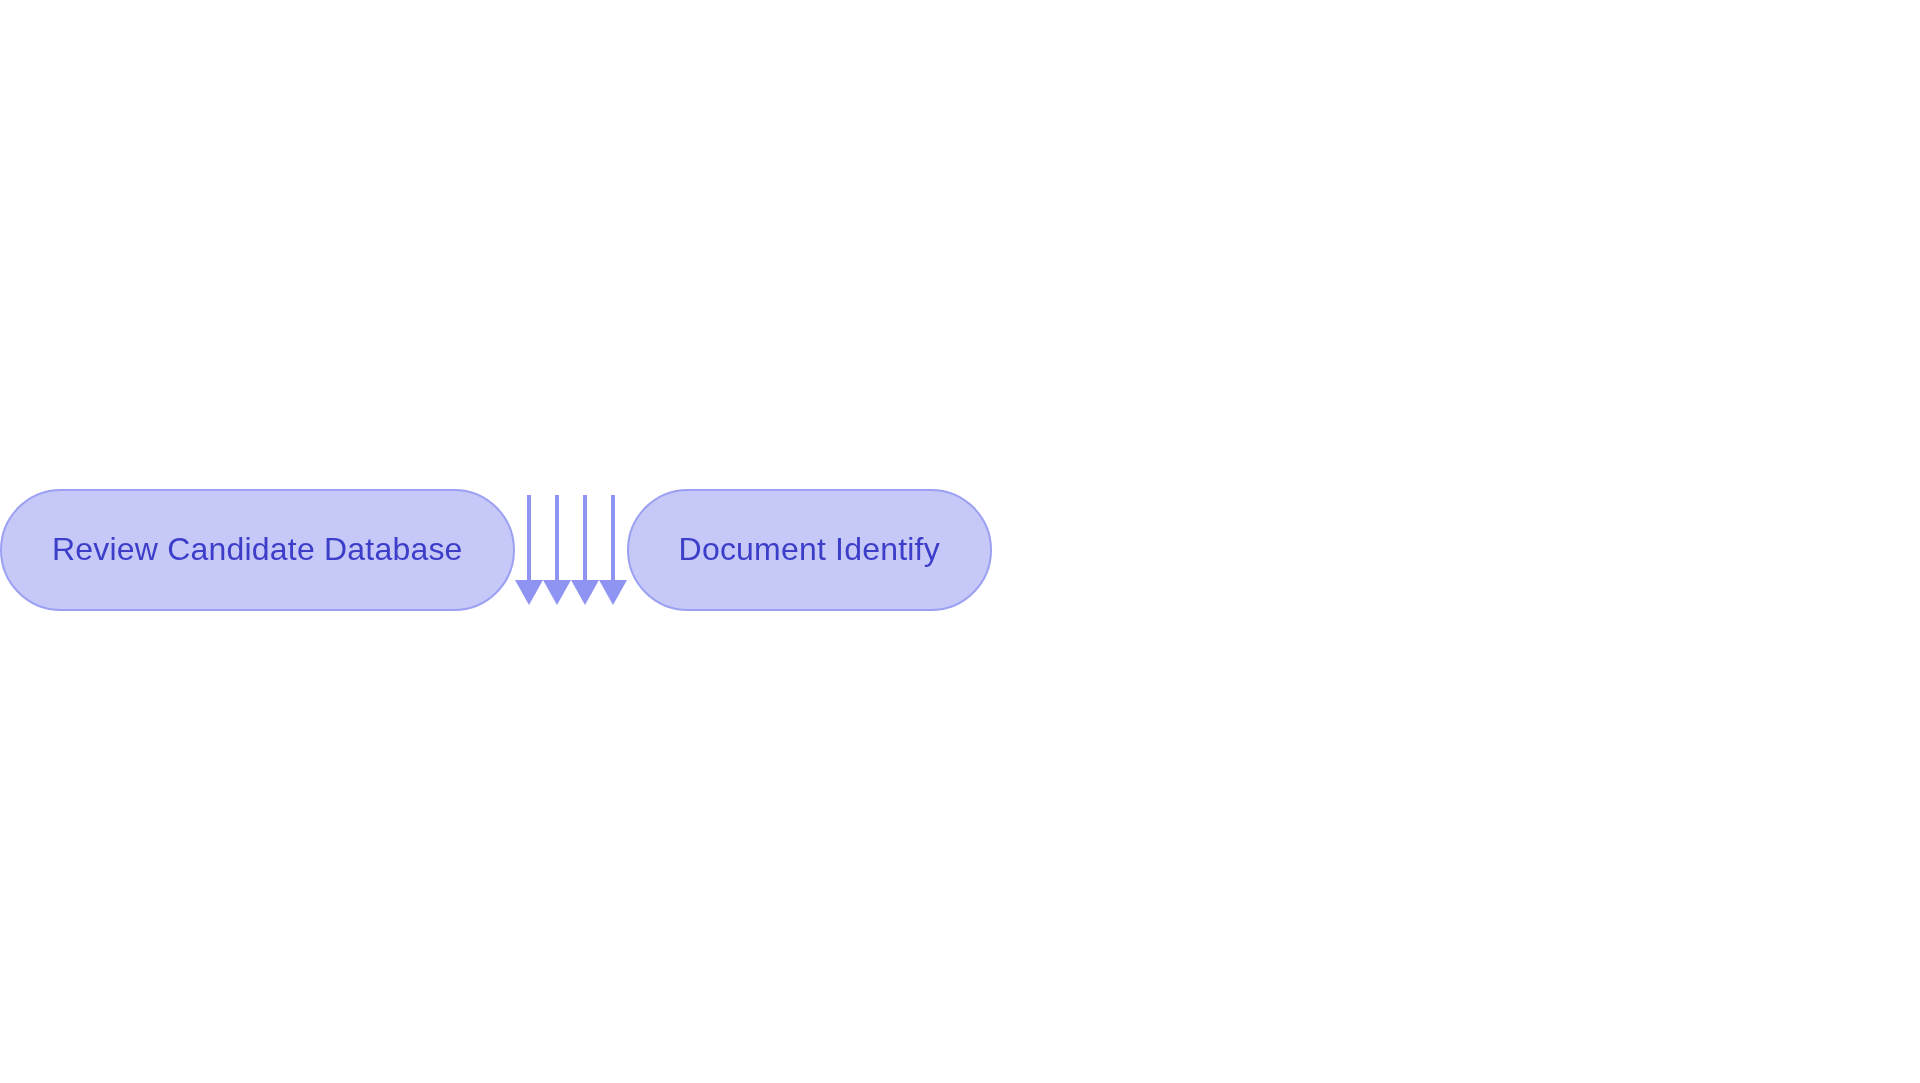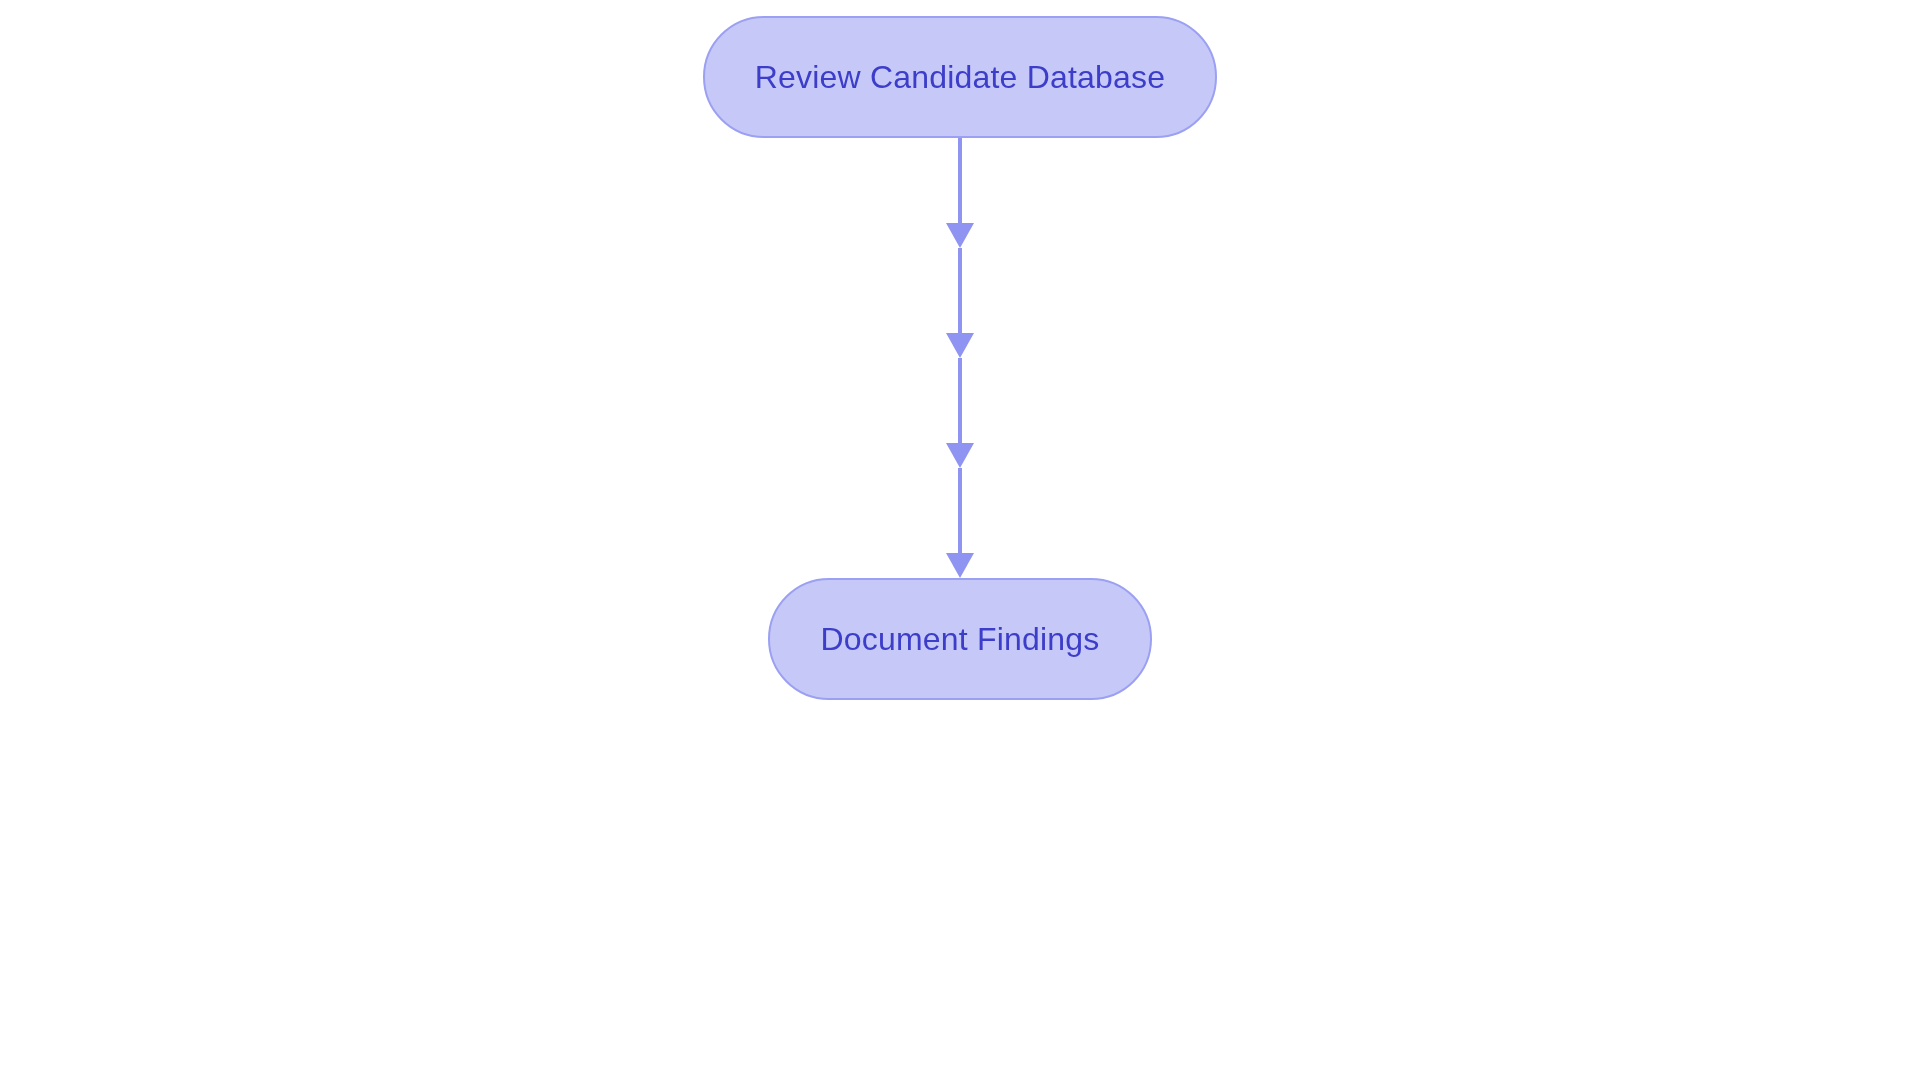--- a/index.html
+++ b/index.html
@@ -14,21 +14,21 @@
     width:1920px;height:1083px;
     background:var(--bg);
     overflow:hidden;
     font-family:"Liberation Sans", sans-serif;
   }
   .canvas{
     width:1920px;height:1083px;
     box-sizing:border-box;
     padding-top:16px;
     display:flex;
-    flex-direction:column;
+    flex-direction:row;
     align-items:center;
   }
   .flow-node{
     box-sizing:border-box;
     height:122px;
     padding:0 50px;
     display:flex;
     align-items:center;
     justify-content:center;
     background:var(--node-fill);
@@ -84,16 +84,16 @@
     <div class="head"></div>
   </div>
 
 
   <div class="flow-arrow">
     <div class="shaft"></div>
     <div class="head"></div>
   </div>
 
   <div class="flow-node">
-    <span>Document Findings</span>
+    <span>Document Identify</span>
   </div>
 
 </div>
 
 </body></html>

